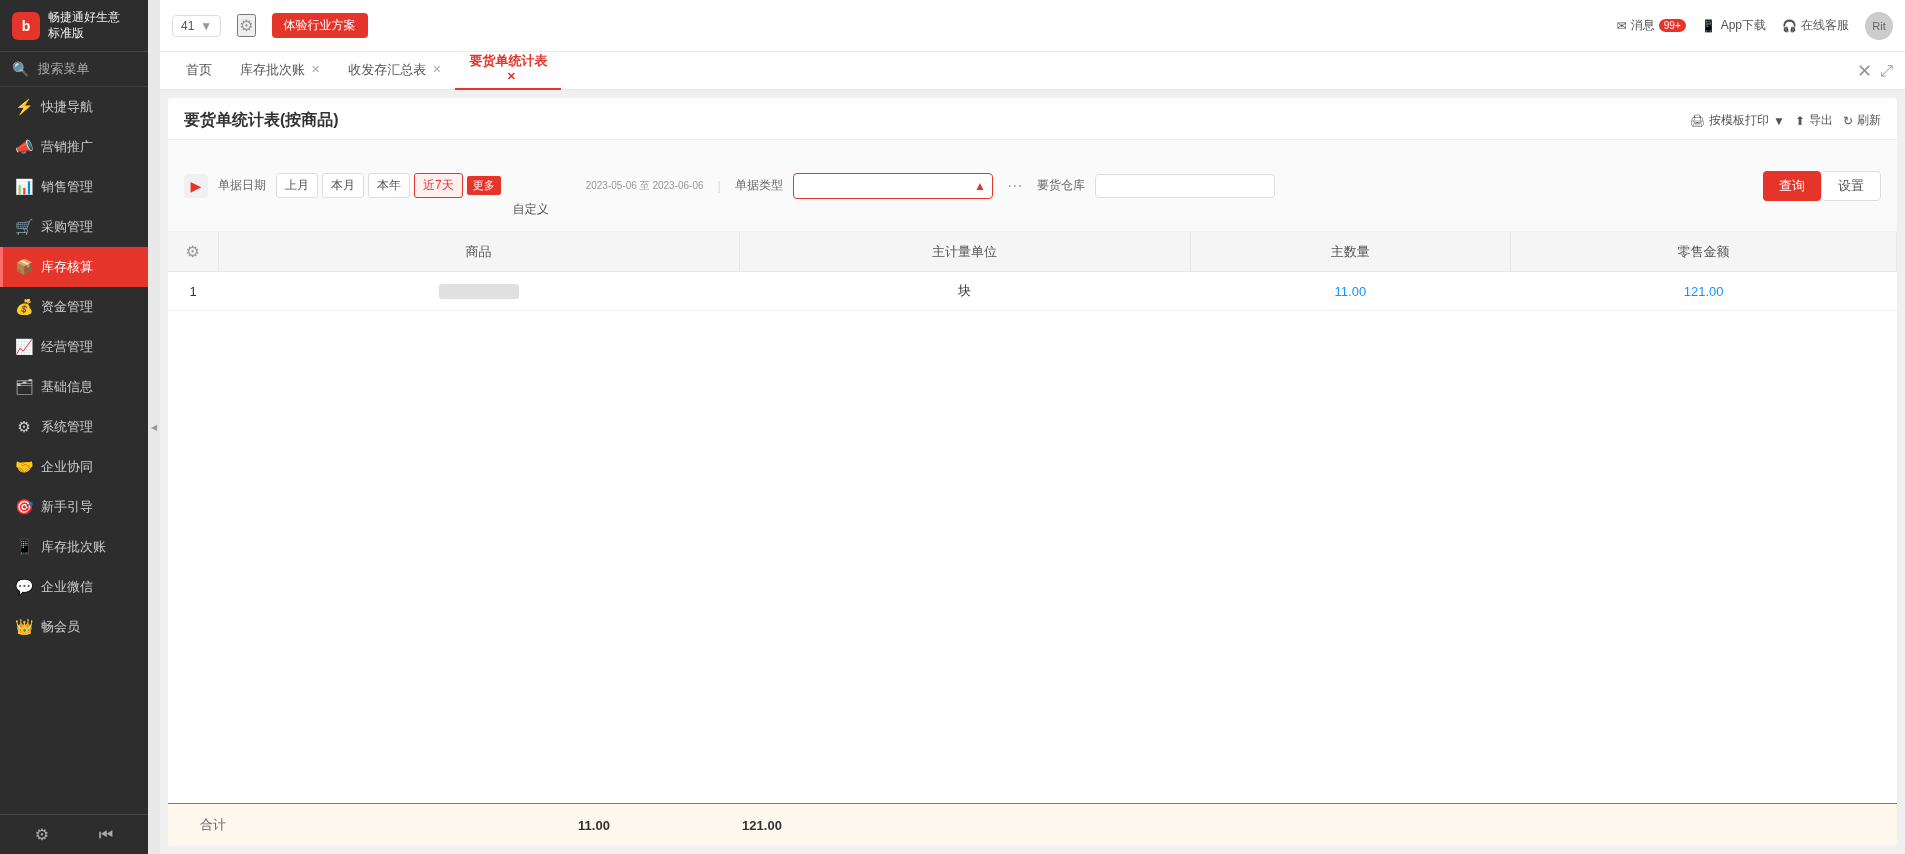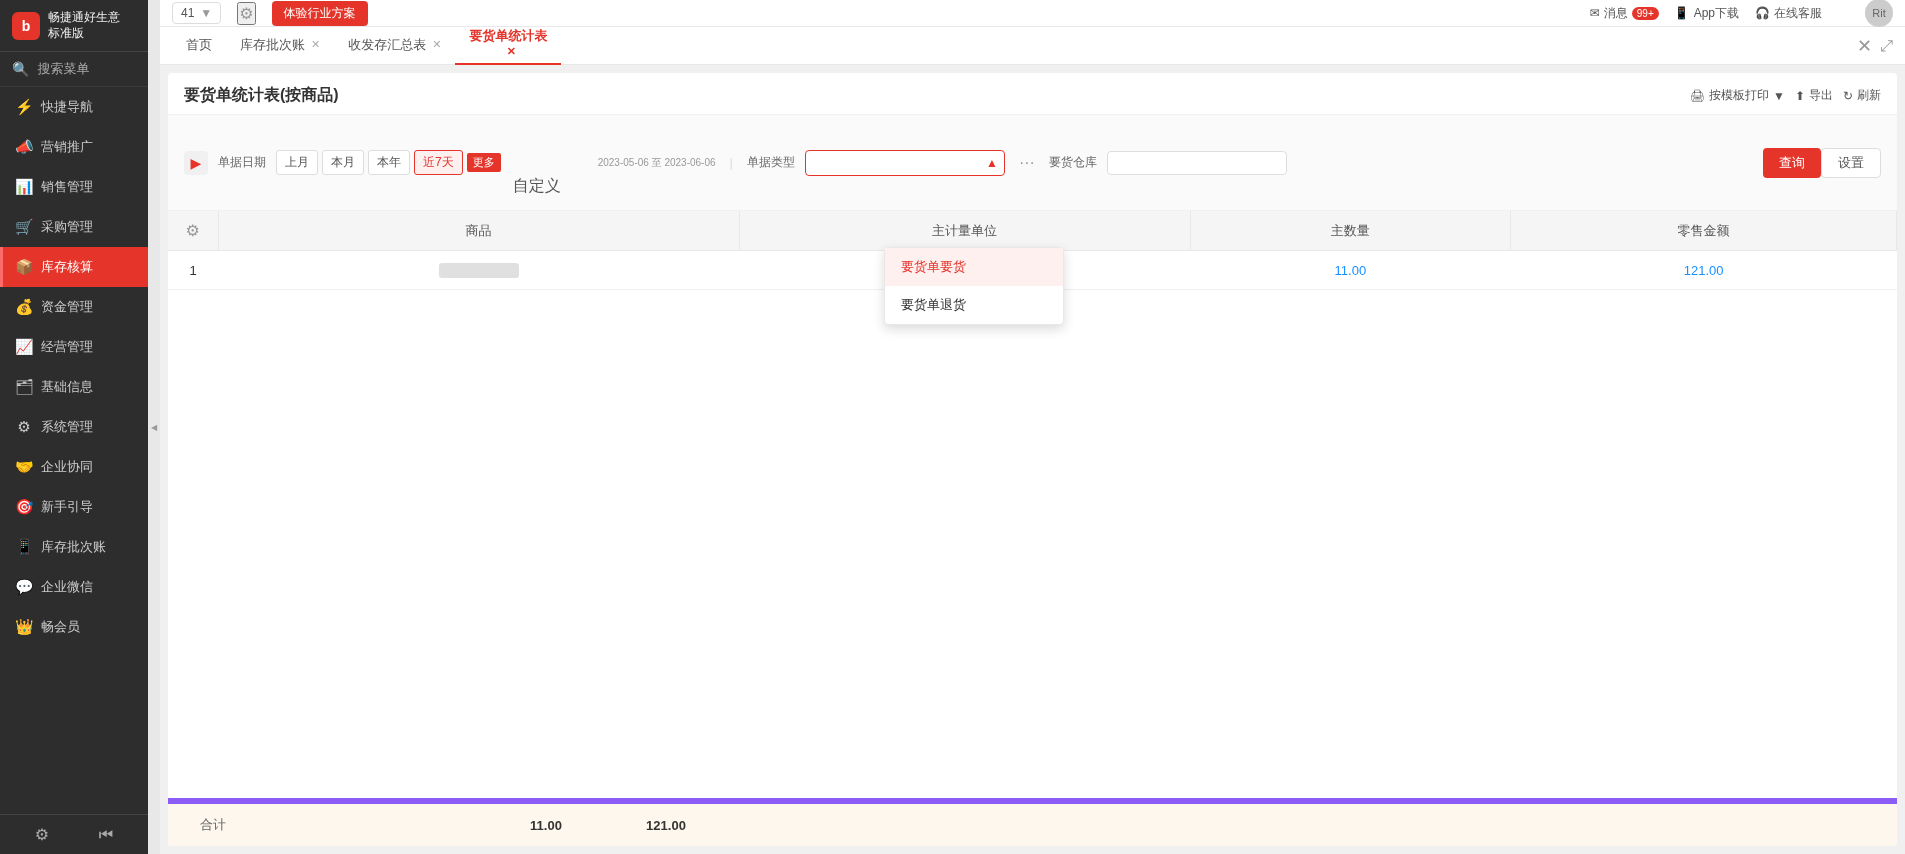--- a/index.html
+++ b/index.html
@@ -73,21 +73,21 @@
       flex: 1;
       display: flex;
       flex-direction: column;
       background: #f0f0f0;
       overflow: hidden;
     }
 
     
     .top-bar {
       background: #fff;
-      height: 27px;
+      height: 52px;
       display: flex; align-items: center;
       padding: 0 12px;
       border-bottom: 1px solid #e8e8e8;
       justify-content: space-between;
     }
     .top-bar-left { display: flex; align-items: center; gap: 16px; }
     .store-selector {
       display: flex; align-items: center;
       border: 1px solid #ddd; border-radius: 4px;
       padding: 3px 8px; font-size: 12px; cursor: pointer; color: #555;
@@ -173,21 +173,21 @@
     .date-btn {
       padding: 3px 8px; border: 1px solid #ddd; border-radius: 3px;
       font-size: 12px; cursor: pointer; color: #555; background: #fff;
     }
     .date-range-badge {
       background: #e5342a; color: #fff; border-radius: 2px;
       padding: 2px 6px; font-size: 11px;
     }
     .date-custom-btn {
       padding: 3px 8px; border: none; background: none;
-      font-size: 16px; cursor: pointer; color: #555; margin-top: 48px;
+      font-size: 12px; cursor: pointer; color: #555; margin-top: 48px;
     }
     .date-range-text { color: #999; font-size: 10px; margin-left: 19px; }
     .filter-divider { color: #ddd; margin: 0 4px; }
     .filter-input-wrapper {
       position: relative;
       border: 1px solid #e5342a; border-radius: 4px;
       display: flex; align-items: center; min-width: 200px;
       background: #fff;
     }
     .filter-input-wrapper input {
@@ -264,23 +264,23 @@
       border-bottom: 1px solid #f0f0f0;
       color: #333;
     }
     .data-table td:nth-child(4),
     .data-table td:nth-child(5) { color: #1890ff; cursor: pointer; }
     .settings-icon { color: #999; cursor: pointer; font-size: 16px; }
 
     
     .table-footer {
       background: #fdf7ee;
-      border-top: 6px solid #8b5cf6;
+      border-top: 1px solid #8b5cf6;
       padding: 12px;
-      display: flex; align-items: center;
+      display: flex; align-items: center; gap: 48px;
     }
     .footer-label { color: #666; padding: 0 60px 0 20px; font-size: 13px; }
     .footer-total { color: #333; font-size: 13px; font-weight: bold; min-width: 120px; text-align: center; }
 
     
     .blur-text {
       display: inline-block;
       background: #e0e0e0;
       border-radius: 3px;
       color: transparent;
@@ -391,21 +391,21 @@
         <span class="badge">99+</span>
       </div>
       <div class="top-right-item">
         <span>📱</span>
         <span>App下载</span>
       </div>
       <div class="top-right-item">
         <span>🎧</span>
         <span>在线客服</span>
       </div>
-      <div class="avatar" style="background:#ccc; display:flex; align-items:center; justify-content:center; font-size:11px; color:#666;margin-left:27px;">
+      <div class="avatar" style="background:#ccc; display:flex; align-items:center; justify-content:center; font-size:11px; color:#666;">
         <span>Rit</span>
       </div>
     </div>
   </div>
 
   <div class="tab-bar">
     <div class="tab">
       <span>首页</span>
     </div>
     <div class="tab">
@@ -472,24 +472,20 @@
 
       <span class="filter-label">要货仓库</span>
       <input type="text" class="filter-warehouse-input" style="">
 
       <div class="filter-actions">
         <button class="btn-query">查询</button>
         <button class="btn-settings">设置</button>
       </div>
     </div>
 
-    <div class="dropdown-overlay">
-      <div class="dropdown-item selected">要货单要货</div>
-      <div class="dropdown-item">要货单退货</div>
-    </div>
 
     <div class="table-container">
       <table class="data-table">
         <thead>
           <tr>
             <th>
               <span class="settings-icon">⚙</span>
             </th>
             <th>商品</th>
             <th>主计量单位</th>

